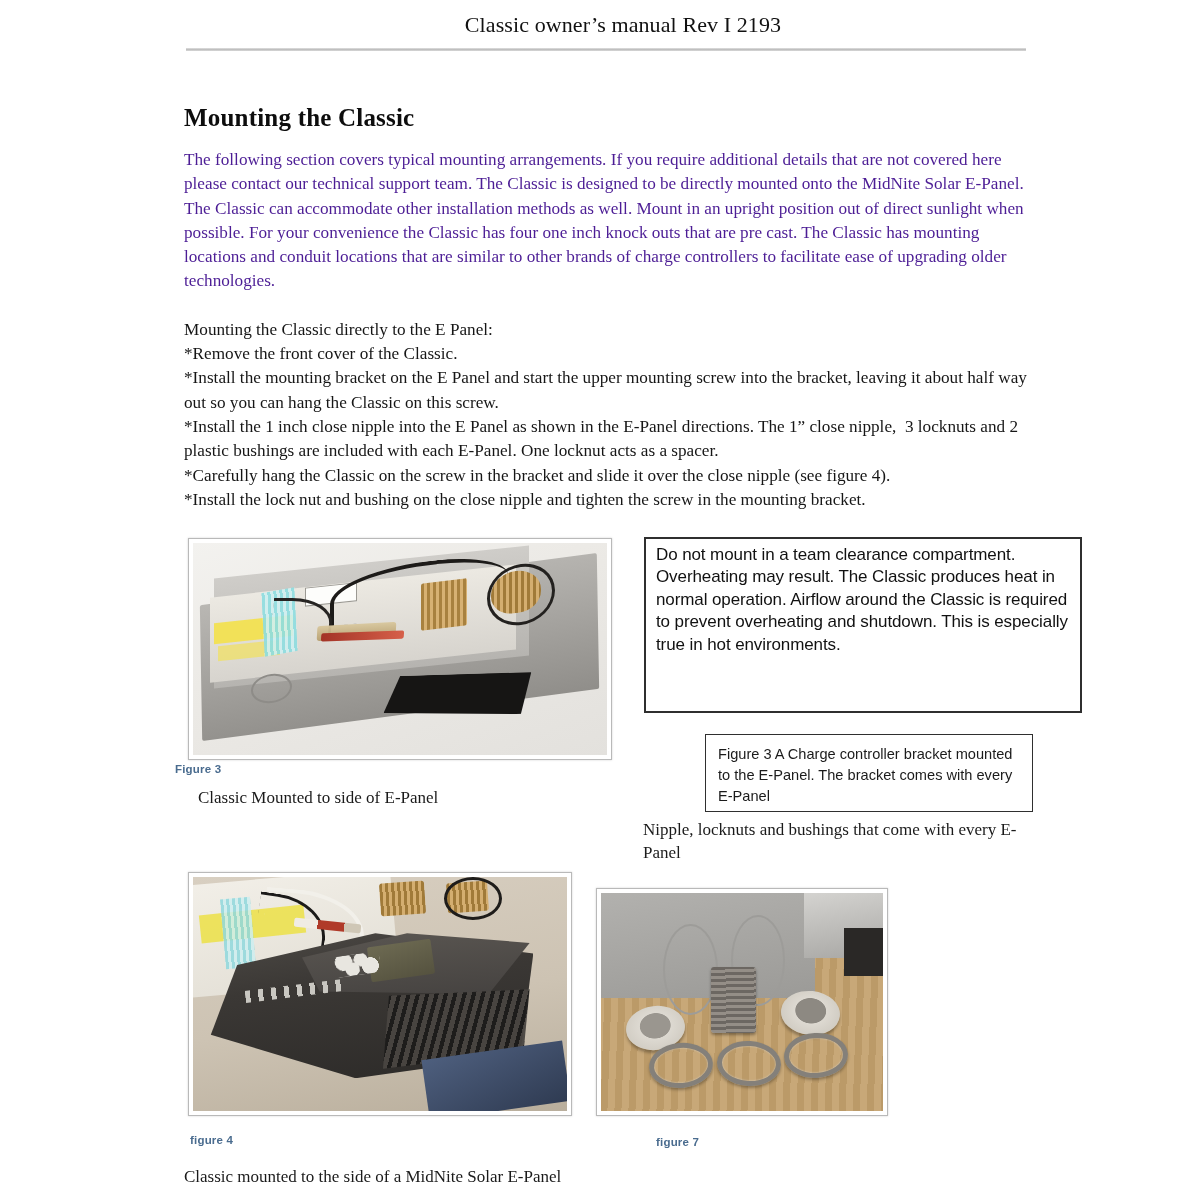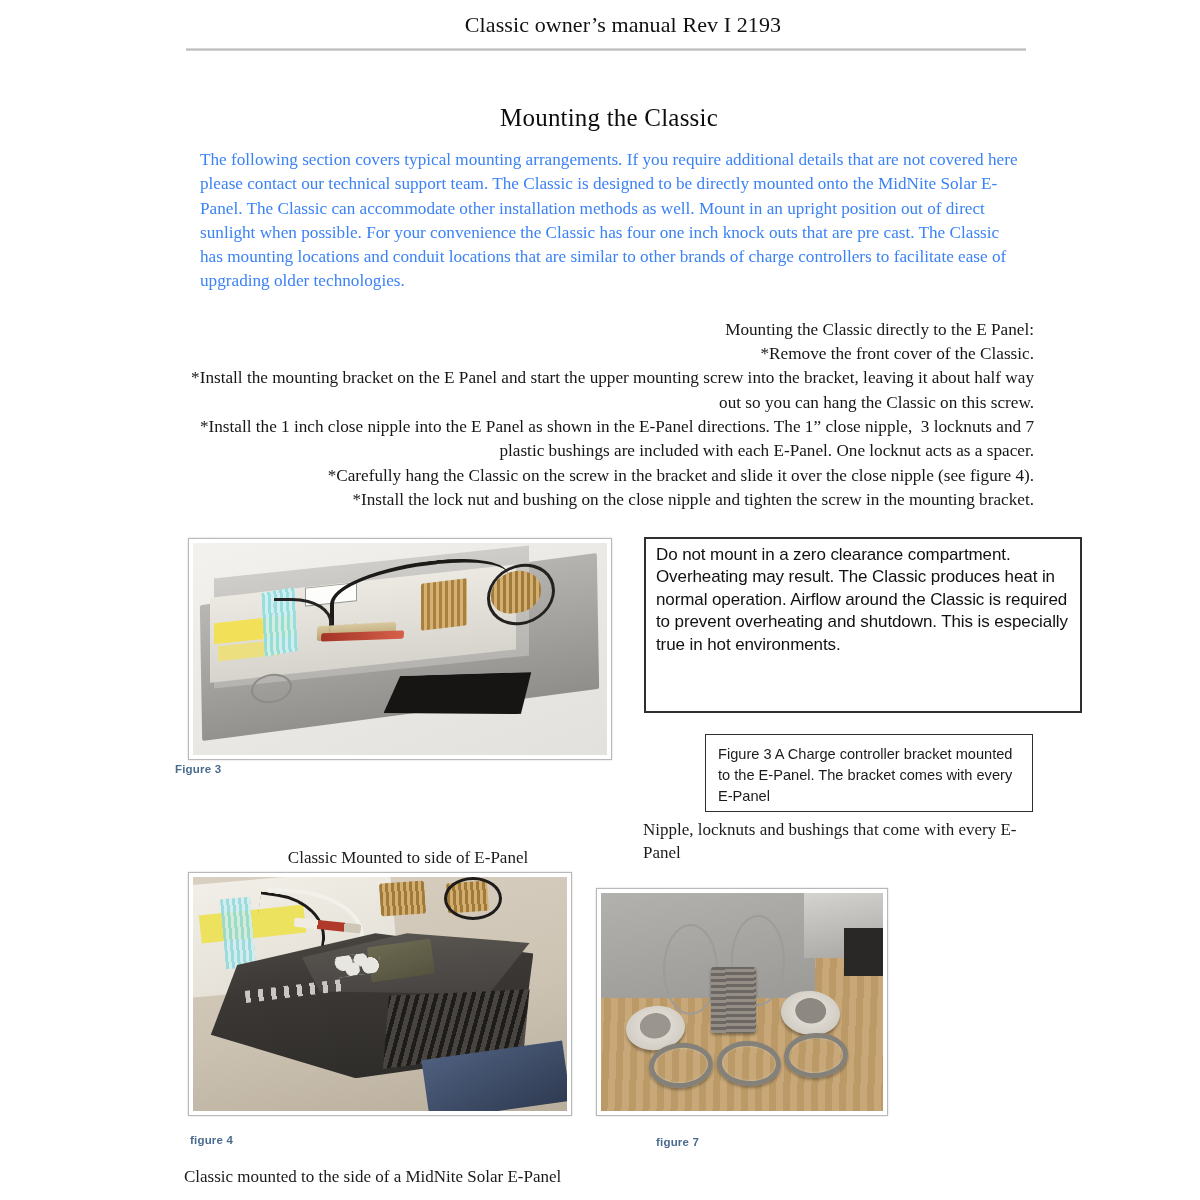--- a/index.html
+++ b/index.html
@@ -44,35 +44,33 @@
   
   .content {
     position: absolute;
     left: 184px;
     top: 104px;
     width: 850px;
   }
   h1.section-title {
     margin: 0 0 16px 0;
     font-size: 25px;
-    font-weight: normal;
+    font-weight: bold;
     letter-spacing: .2px;
     color: #0d0d0d;
-    text-align: center;
   }
   p.para {
-    margin: 16px;
+    margin: 0;
     font-size: 17.2px;
     line-height: 24.3px;
     text-align: left;
-    color: #3b82f6;
+    color: #4c1d95;
   }
   .steps {
     margin-top: 24px;
-    text-align: right;
   }
   .steps .line {
     font-size: 17.2px;
     line-height: 24.3px;
     color: #161616;
     white-space: pre-wrap;
   }
 
   
   .photo-frame {
@@ -373,21 +371,21 @@
   .caption {
     position: absolute;
     font-family: "Liberation Serif", "DejaVu Serif", serif;
     font-size: 17px;
     line-height: 23px;
     color: #1a1a1a;
   }
   #cap-fig3tag  { left: 175px; top: 763px; }
   #cap-fig4tag  { left: 190px; top: 1134px; }
   #cap-fig5tag  { left: 656px; top: 1136px; }
-  #cap-left-top { left: 198px; top: 846px; width: 420px; text-align: center; }
+  #cap-left-top { left: 198px; top: 786px; width: 420px; }
   #cap-right    { left: 643px; top: 818px; width: 380px; }
   #cap-bottom   { left: 184px; top: 1165px; width: 560px; }
 </style>
 </head>
 <body>
 
 <div class="page-header">
   <span class="htitle">Classic owner’s manual Rev I 2193</span>
 </div>
 <div class="header-rule"></div>
@@ -395,21 +393,21 @@
 <div class="content">
 
   <h1 class="section-title">Mounting the Classic</h1>
 
   <p class="para">The following section covers typical mounting arrangements. If you require additional details that are not covered here please contact our technical support team. The Classic is designed to be directly mounted onto the MidNite Solar E-Panel. The Classic can accommodate other installation methods as well. Mount in an upright position out of direct sunlight when possible. For your convenience the Classic has four one inch knock outs that are pre cast. The Classic has mounting locations and conduit locations that are similar to other brands of charge controllers to facilitate ease of upgrading older technologies.</p>
 
   <div class="steps">
     <div class="line">Mounting the Classic directly to the E Panel:</div>
     <div class="line">*Remove the front cover of the Classic.</div>
     <div class="line">*Install the mounting bracket on the E Panel and start the upper mounting screw into the bracket, leaving it about half way out so you can hang the Classic on this screw.</div>
-    <div class="line">*Install the 1 inch close nipple into the E Panel as shown in the E-Panel directions. The 1” close nipple,  3 locknuts and 7 plastic bushings are included with each E-Panel. One locknut acts as a spacer.</div>
+    <div class="line">*Install the 1 inch close nipple into the E Panel as shown in the E-Panel directions. The 1” close nipple,  3 locknuts and 2 plastic bushings are included with each E-Panel. One locknut acts as a spacer.</div>
     <div class="line">*Carefully hang the Classic on the screw in the bracket and slide it over the close nipple (see figure 4).</div>
     <div class="line">*Install the lock nut and bushing on the close nipple and tighten the screw in the mounting bracket.</div>
   </div>
 </div>
 
 <div class="photo-frame" id="fig3-frame">
   <div class="photo">
     <div class="f3-bg"></div>
     <div class="f3-box"></div>
     <div class="f3-box-face"></div>
@@ -424,21 +422,21 @@
     <div class="f3-wire1"></div>
     <div class="f3-wire2"></div>
     <div class="f3-tan"></div>
     <div class="f3-red"></div>
     <div class="f3-knock"></div>
     <div class="f3-bracket"></div>
   </div>
 </div>
 
 <div class="important-box">
-  <div class="imp-body">Do not mount in a zero clearance compartment. Overheating may result. The Classic produces heat in normal operation. Airflow around the Classic is required to prevent overheating and shutdown. This is especially true in hot environments.</div>
+  <div class="imp-body">Do not mount in a team clearance compartment. Overheating may result. The Classic produces heat in normal operation. Airflow around the Classic is required to prevent overheating and shutdown. This is especially true in hot environments.</div>
 </div>
 
 <div class="fig3-box">
   <span>Figure 3 A Charge controller bracket mounted to the E-Panel. The bracket comes with every E-Panel</span>
 </div>
 
 <div class="fig-tag" id="cap-fig3tag">Figure 3</div>
 <div class="caption" id="cap-left-top">Classic Mounted to side of E-Panel</div>
 <div class="caption" id="cap-right">Nipple, locknuts and bushings that come with every E-Panel</div>
 

